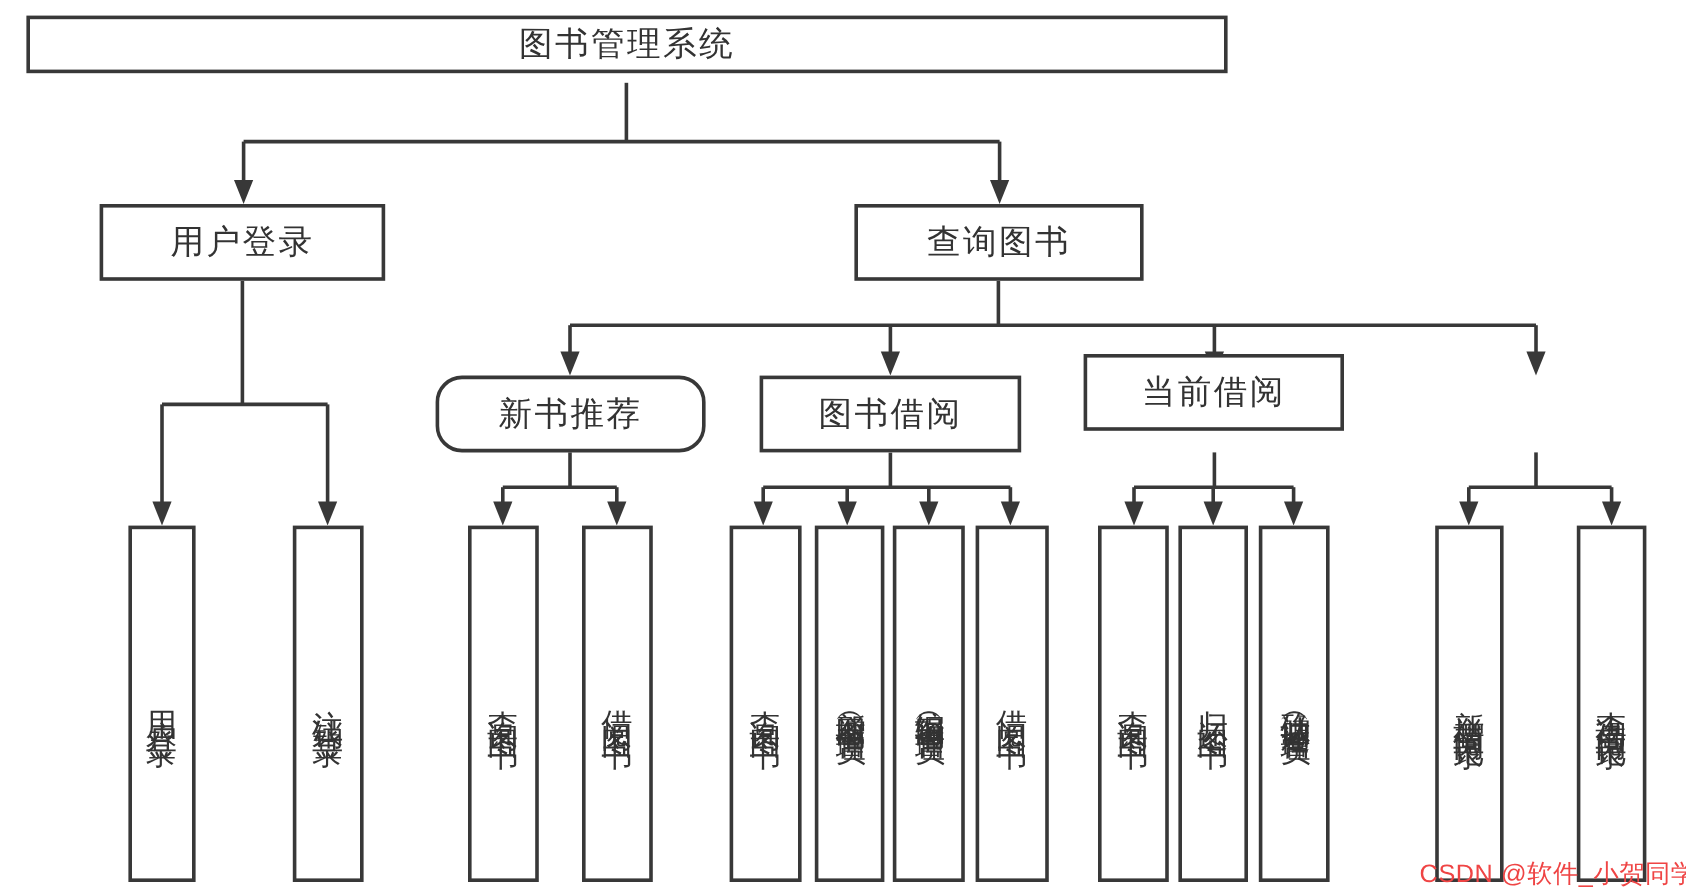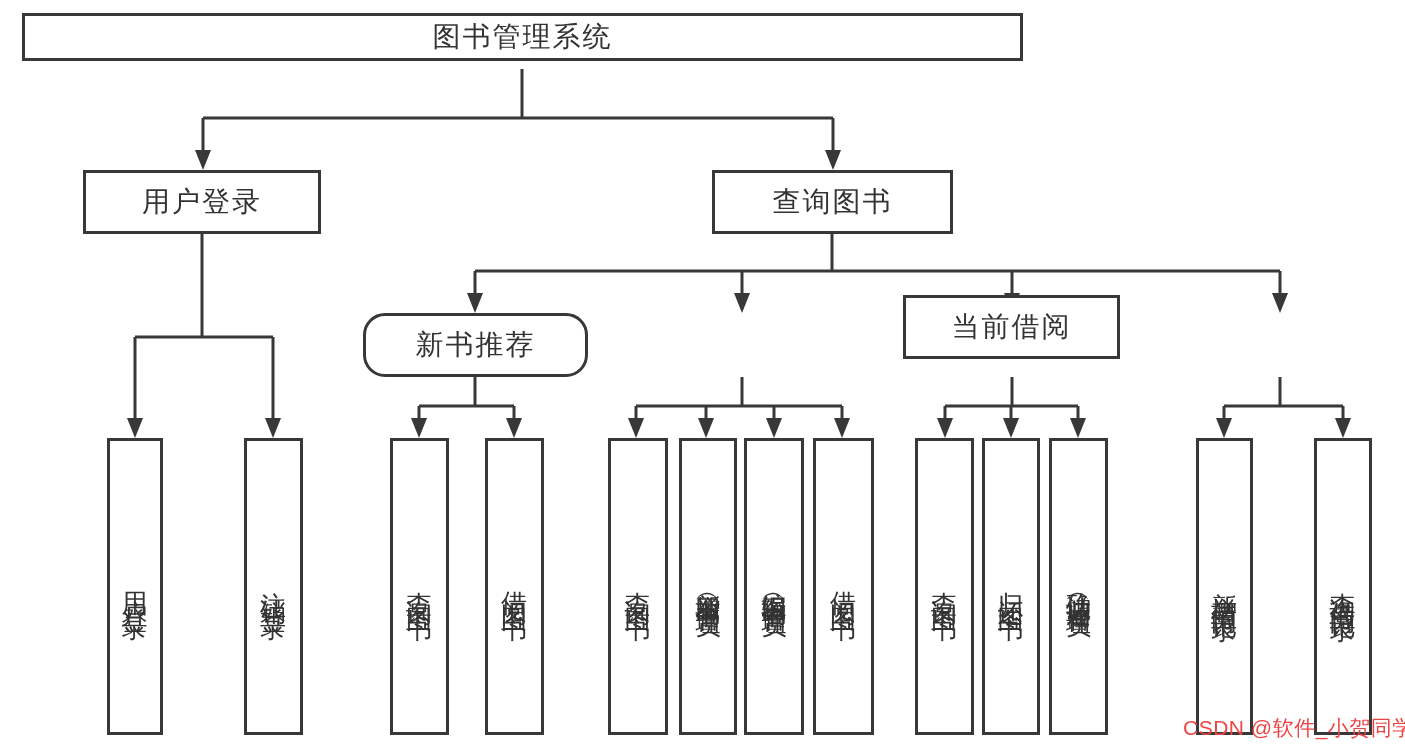--- a/index.html
+++ b/index.html
@@ -107,20 +107,23 @@
   <div class="node" style="left:83px;top:170px;width:238px;height:64px;">
     <span class="hlabel">用户登录</span>
   </div>
   <div class="node" style="left:712px;top:170px;width:241px;height:64px;">
     <span class="hlabel">查询图书</span>
   </div>
 
   <div class="node" style="left:363px;top:313px;width:225px;height:64px;border-radius:22px;">
     <span class="hlabel">新书推荐</span>
   </div>
+  <div class="node" style="left:633px;top:313px;width:218px;height:64px;">
+    <span class="hlabel">图书借阅</span>
+  </div>
   <div class="node" style="left:903px;top:295px;width:217px;height:64px;">
     <span class="hlabel">当前借阅</span>
   </div>
 
   <div class="node vnode t4" style="left:107px;top:438px;width:56px;height:297px;">
     <span>用户登录</span>
   </div>
   <div class="node vnode t4" style="left:244px;top:438px;width:59px;height:297px;">
     <span>注销登录</span>
   </div>

